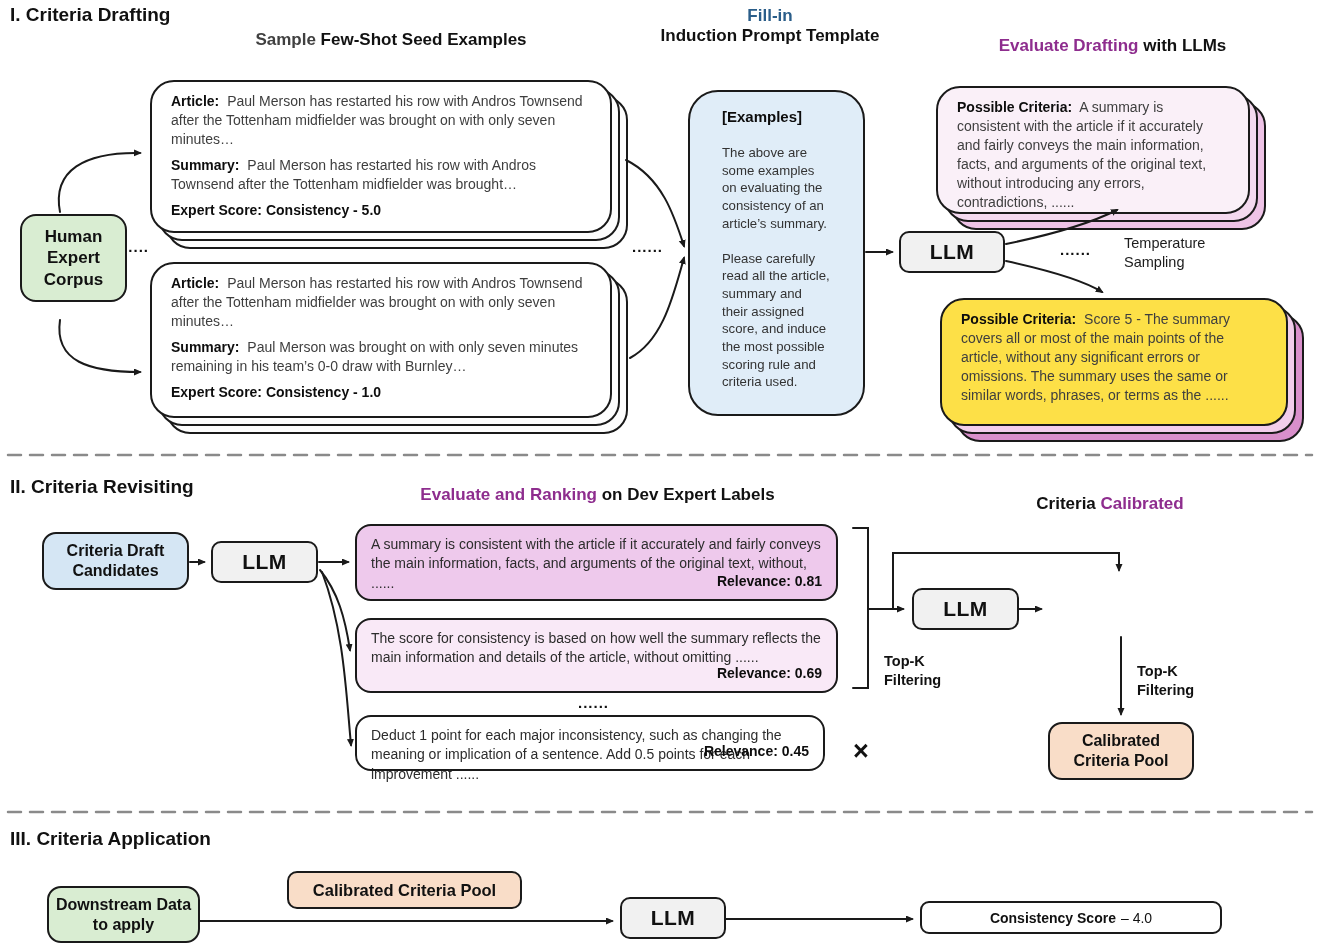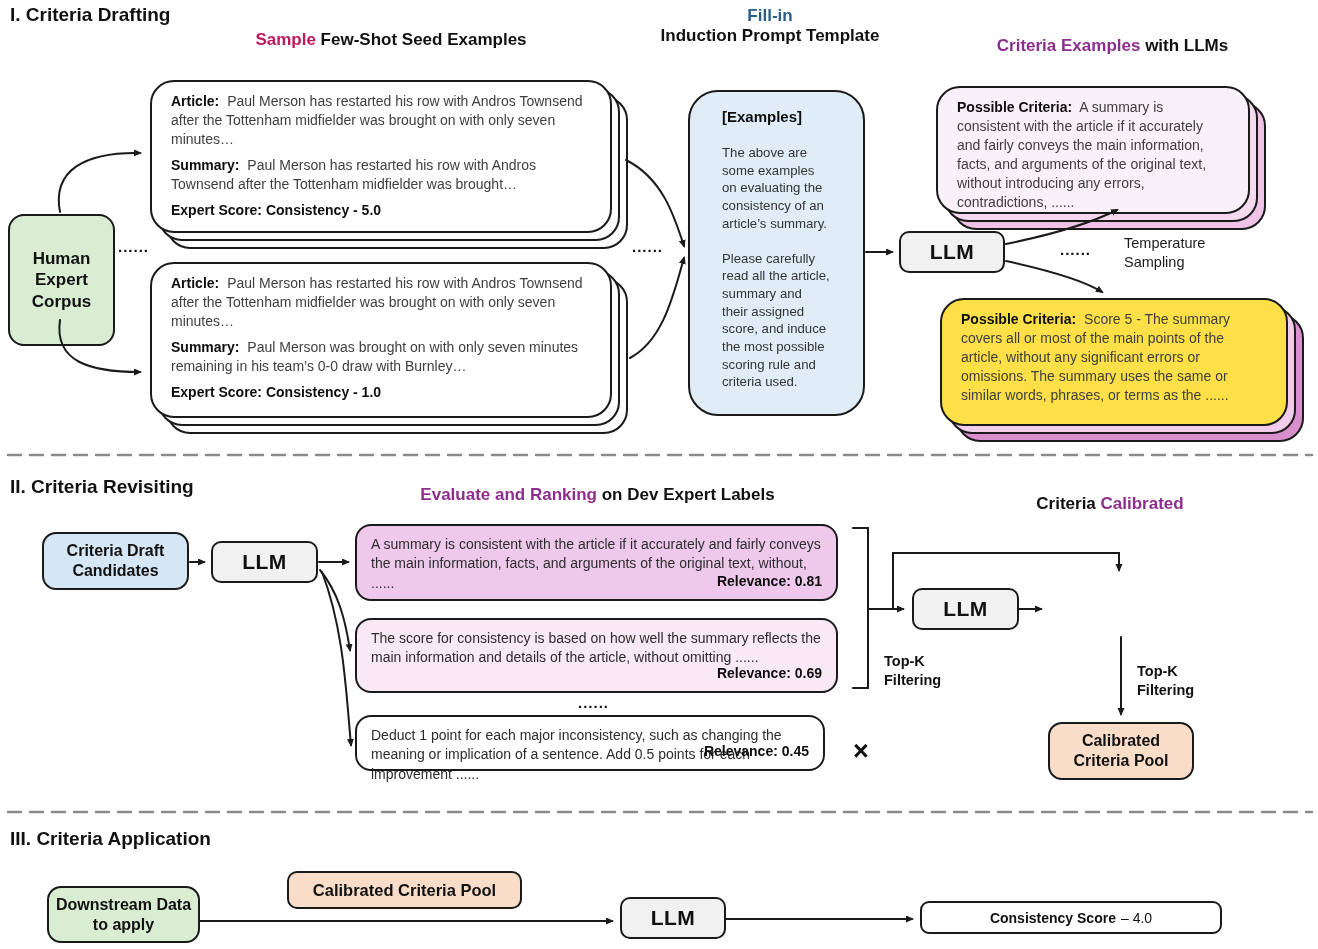--- a/index.html
+++ b/index.html
@@ -4,21 +4,21 @@
 <style>
   html,body{margin:0;padding:0;background:#ffffff;}
   #canvas{
     position:relative;width:1318px;height:949px;background:#ffffff;overflow:hidden;
     font-family:"Liberation Sans",sans-serif;color:#111;
   }
   #arrows{position:absolute;left:0;top:0;width:1318px;height:949px;z-index:5;pointer-events:none;}
   .abs{position:absolute;box-sizing:border-box;}
   .sec-title{font-size:19px;font-weight:bold;color:#111;z-index:3;}
   .hdr{font-size:17px;font-weight:bold;text-align:center;color:#111;z-index:3;}
-  .hdr .c-green{color:#be185d;margin-left:12px;}
+  .hdr .c-green{color:#404040;margin-left:12px;}
   .hdr .c-blue{color:#2a5d89;}
   .hdr .c-purple{color:#8e2d8e;}
   .node{
     border:2px solid #1a1a1a;border-radius:14px;display:flex;align-items:center;justify-content:center;
     text-align:center;font-weight:bold;font-size:16px;line-height:1.25;z-index:4;padding:4px;
   }
   .green{background:#d9edd2;}
   .blue{background:#d5e6f4;}
   .orange{background:#f9ddc8;}
   .llm{background:#f1f1f1;border-radius:10px;font-size:21px;letter-spacing:.5px;}
@@ -69,24 +69,24 @@
   <div class="abs hdr" style="left:150px;top:30px;width:470px;">
     <span class="c-green">Sample</span><span> Few-Shot Seed Examples</span>
   </div>
 
   <div class="abs hdr" style="left:645px;top:6px;width:250px;">
     <span class="c-blue" style="display:block;">Fill-in</span>
     <span style="display:block;">Induction Prompt Template</span>
   </div>
 
   <div class="abs hdr" style="left:940px;top:36px;width:345px;">
-    <span class="c-purple">Criteria Examples</span><span> with LLMs</span>
-  </div>
-
-  <div class="abs node green" style="left:8px;top:214px;width:107px;height:132px;font-size:17px;border-radius:16px;">Human Expert Corpus</div>
+    <span class="c-purple">Evaluate Drafting</span><span> with LLMs</span>
+  </div>
+
+  <div class="abs node green" style="left:20px;top:214px;width:107px;height:88px;font-size:17px;border-radius:16px;">Human Expert Corpus</div>
 
   <div class="abs dots" style="left:118px;top:238px;">......</div>
 
   <div class="abs stack" style="left:150px;top:80px;width:462px;height:153px;">
     <div class="layer l2"></div>
     <div class="layer l1"></div>
     <div class="card">
       <p><b>Article:</b> <span>Paul Merson has restarted his row with Andros Townsend after the Tottenham midfielder was brought on with only seven minutes…</span></p>
       <p><b>Summary:</b> <span>Paul Merson has restarted his row with Andros Townsend after the Tottenham midfielder was brought…</span></p>
       <p><b>Expert Score: Consistency - 5.0</b></p>

